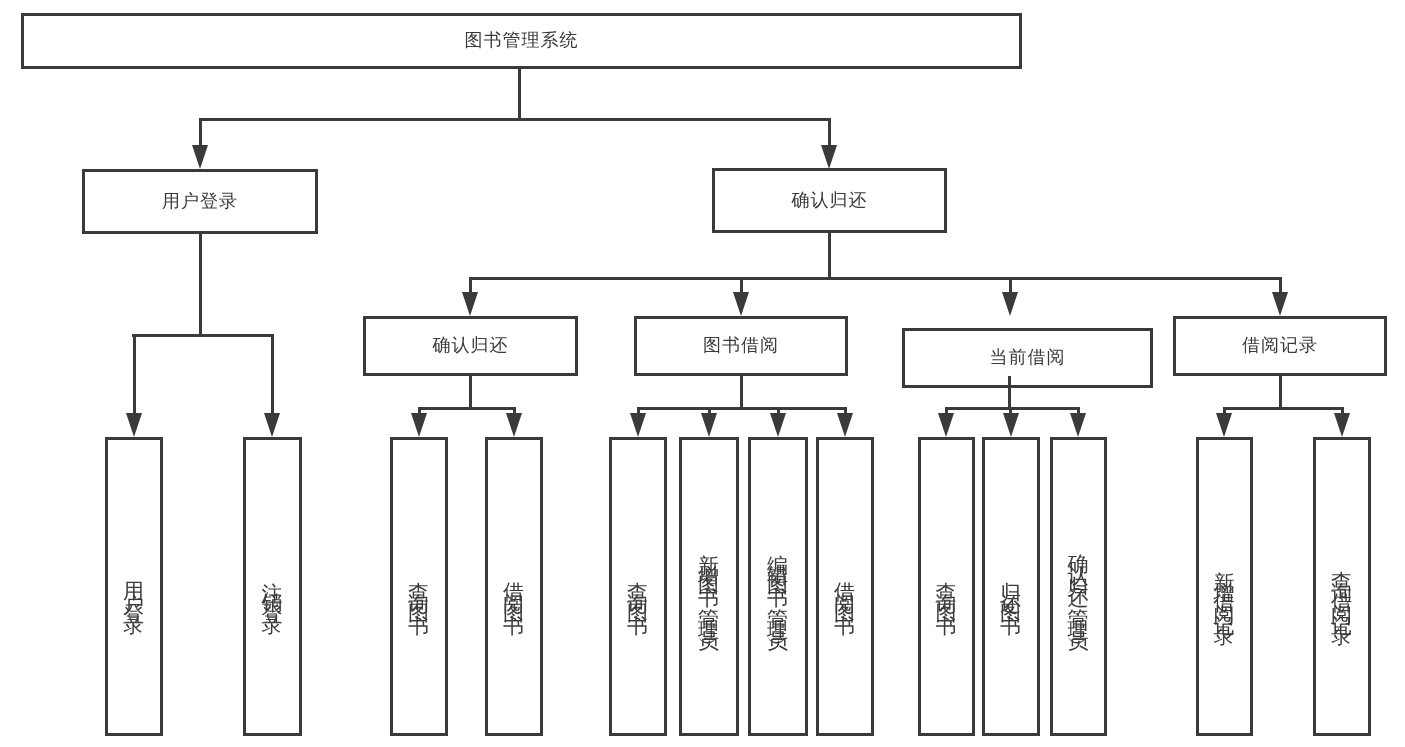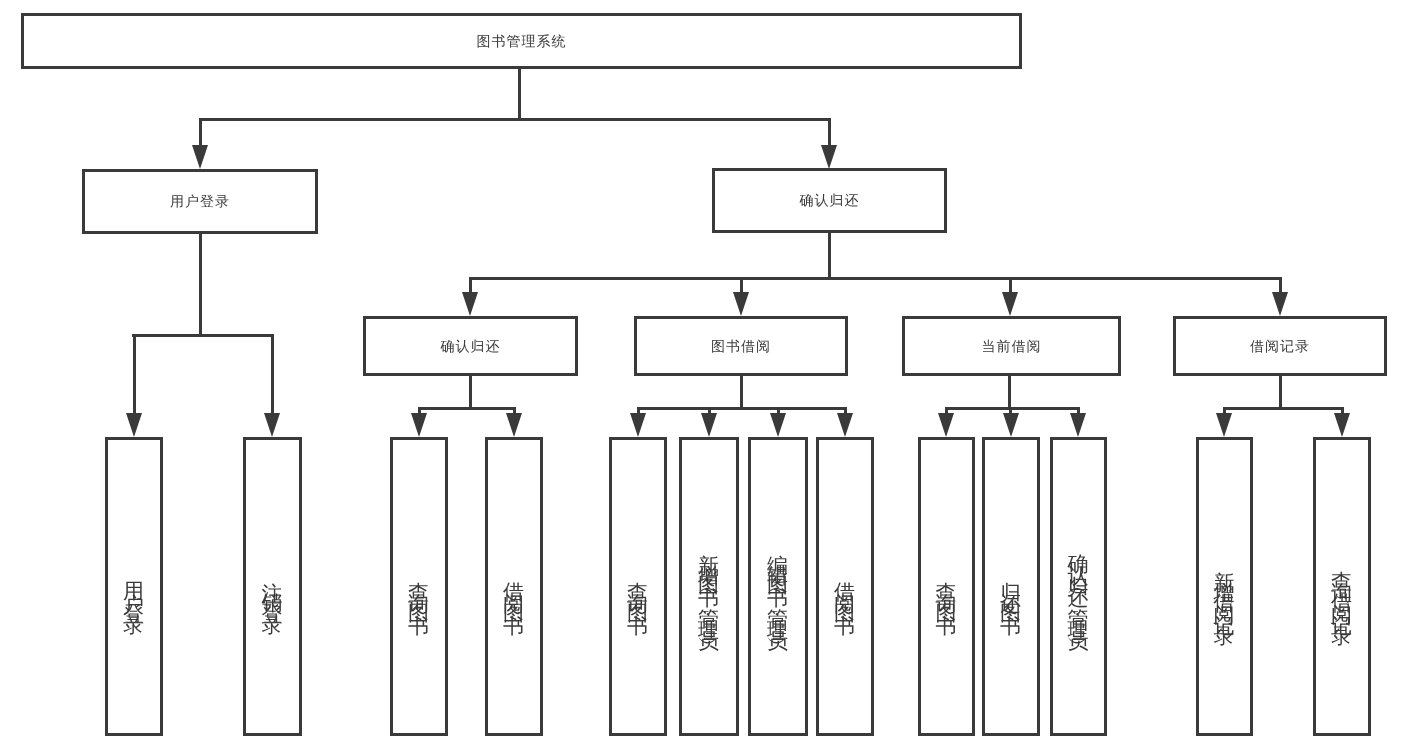--- a/index.html
+++ b/index.html
@@ -16,21 +16,21 @@
     position:relative;width:1405px;height:747px;
     background:var(--bg);overflow:hidden;
   }
   .box{
     position:absolute;background:var(--box-fill);
     border:3px solid var(--line);
     display:flex;align-items:center;justify-content:center;
     color:var(--text);
   }
   .box-h .lbl{
-    font-size:14px;line-height:1.3;letter-spacing:1px;white-space:nowrap;
+    font-size:18px;line-height:1.3;letter-spacing:1px;white-space:nowrap;
   }
   .box-v .lbl{
     writing-mode:vertical-rl;text-orientation:mixed;
     font-size:21px;line-height:1;letter-spacing:11px;white-space:nowrap;
   }
   .ln{position:absolute;background:var(--line);}
   .arw{
     position:absolute;width:0;height:0;
     border-left:8px solid transparent;
     border-right:8px solid transparent;
@@ -81,21 +81,21 @@
   <div class="arw" style="left:733px;top:292px"></div>
   <div class="arw" style="left:1002px;top:292px"></div>
   <div class="arw" style="left:1272px;top:292px"></div>
 
   <div class="box box-h" style="left:363px;top:316px;width:215px;height:60px">
     <span class="lbl">确认归还</span>
   </div>
   <div class="box box-h" style="left:634px;top:316px;width:214px;height:60px">
     <span class="lbl">图书借阅</span>
   </div>
-  <div class="box box-h" style="left:902px;top:316px;width:219px;height:60px">
+  <div class="box box-h" style="left:902px;top:328px;width:251px;height:60px">
     <span class="lbl">当前借阅</span>
   </div>
   <div class="box box-h" style="left:1173px;top:316px;width:214px;height:60px">
     <span class="lbl">借阅记录</span>
   </div>
 
   <div class="ln" style="left:469px;top:376px;width:3px;height:34px"></div>
   <div class="ln" style="left:418px;top:407px;width:98px;height:3px"></div>
   <div class="ln" style="left:418px;top:407px;width:3px;height:10px"></div>
   <div class="ln" style="left:513px;top:407px;width:3px;height:10px"></div>

